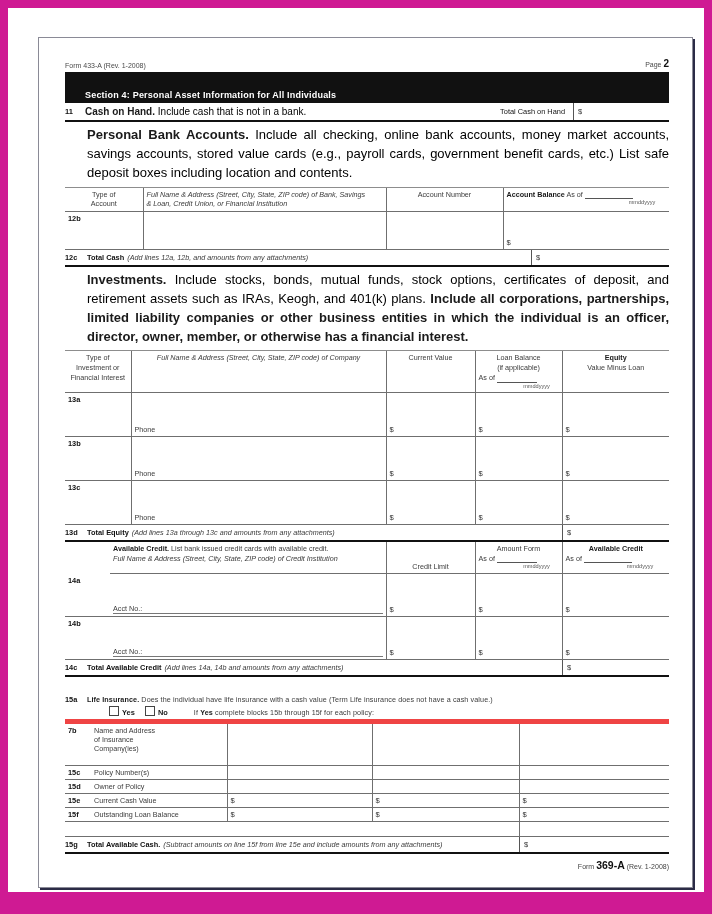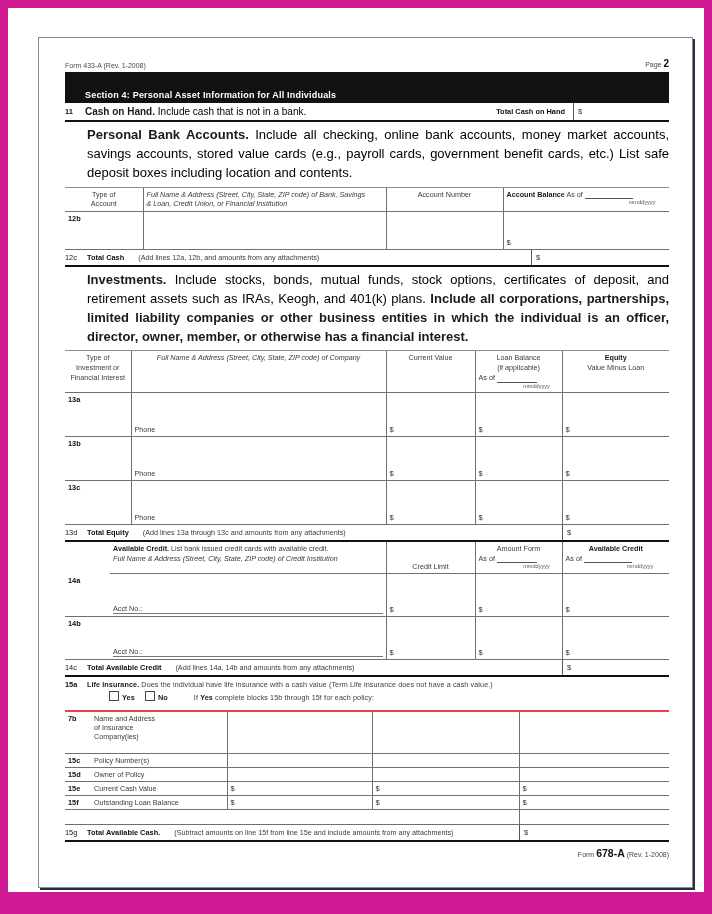--- a/index.html
+++ b/index.html
@@ -50,21 +50,21 @@
     background:#111;color:#fff;font-weight:bold;font-size:9px;
     padding:18px 0 3px 20px;letter-spacing:.2px;
     margin-bottom:0;
   }
   .rule-lt{border-bottom:1px solid #8d8d8d;}
 
   
   .line11{display:flex;align-items:center;height:17px;border-bottom:2px solid #111;}
   .l11-num{width:20px;font-size:7.5px;font-weight:bold;color:#111;}
   .l11-txt{flex:1;font-size:10px;}
-  .l11-tot{font-size:7.4px;font-weight:bold;color:#111;padding-right:8px;text-align:right;}
+  .l11-tot{font-size:7.4px;font-weight:normal;color:#111;padding-right:8px;text-align:right;}
   .l11-dol{width:96px;border-left:1px solid #555;padding-left:4px;font-size:7.5px;color:#333;height:17px;line-height:17px;box-sizing:border-box;}
 
   
   .narr{padding:4px 0 4px 22px;font-size:13px;line-height:1.45;text-align:justify;}
 
   
   table.grid{width:100%;border-collapse:collapse;table-layout:fixed;}
   table.grid td{
     border-left:1px solid #6f6f6f;
     border-bottom:1px solid #6f6f6f;
@@ -80,32 +80,32 @@
   .dollar{font-size:7.6px;color:#333;}
 
   .hdrcell{line-height:1.35;}
   .dateline{
     display:inline-block;border-bottom:1px solid #555;width:48px;height:7px;vertical-align:bottom;
   }
   .mmdd{font-size:5.6px;color:#555;display:block;text-align:center;width:48px;margin-left:auto;}
 
   
   .totrow{display:flex;align-items:center;height:15px;border-bottom:2px solid #111;}
-  .tot-num{width:22px;font-size:7.4px;font-weight:normal;color:#111;}
-  .tot-lbl{font-size:7.4px;font-weight:bold;color:#111;margin-right:14px;white-space:nowrap;}
-  .tot-par{font-size:7.2px;color:#3b3b3b;flex:1;}
+  .tot-num{width:22px;font-size:7.4px;font-weight:bold;color:#111;}
+  .tot-lbl{font-size:7.4px;font-weight:bold;color:#111;margin-right:3px;white-space:nowrap;}
+  .tot-par{font-size:7.2px;font-style:italic;color:#3b3b3b;flex:1;}
   .tot-dol{border-left:1px solid #555;padding-left:4px;font-size:7.5px;color:#333;height:15px;line-height:15px;box-sizing:border-box;}
 
   
   .cbox{display:inline-block;width:8px;height:8px;border:1px solid #444;background:#fff;vertical-align:-1px;margin-right:3px;}
 
   
-  .ins-q{display:flex;padding-top:3px;}
+  .ins-q{display:flex;padding-top:18px;}
   .ins-q .num{width:22px;font-size:7.4px;font-weight:bold;color:#111;}
-  .ins-opts{padding-left:44px;padding-top:2px;padding-bottom:7px;font-size:7.4px;border-bottom:2px solid #ef4444;}
+  .ins-opts{padding-left:44px;padding-top:2px;padding-bottom:1px;font-size:7.4px;border-bottom:5px solid #ef4444;}
   .ins-opts .gap{display:inline-block;width:22px;}
 
   
   .foot{text-align:right;margin-top:5px;font-size:7px;color:#444;}
   .foot b{font-size:10.5px;color:#111;}
 </style>
 </head>
 <body>
 
 <div class="frame-outer">
@@ -499,20 +499,20 @@
 
         <div class="totrow" style="border-top:1px solid #6f6f6f">
           <span class="tot-num">15g</span>
           <span class="tot-lbl">Total Available Cash.</span>
           <span class="tot-par">(Subtract amounts on line 15f from line 15e and include amounts from any attachments)</span>
           <span class="tot-dol" style="width:150px">$</span>
         </div>
 
         <div class="foot">
           <span>Form</span>
-          <b>678-A</b>
+          <b>369-A</b>
           <span>(Rev. 1-2008)</span>
         </div>
 
       </div>
     </div>
   </div>
 </div>
 
 </body></html>

